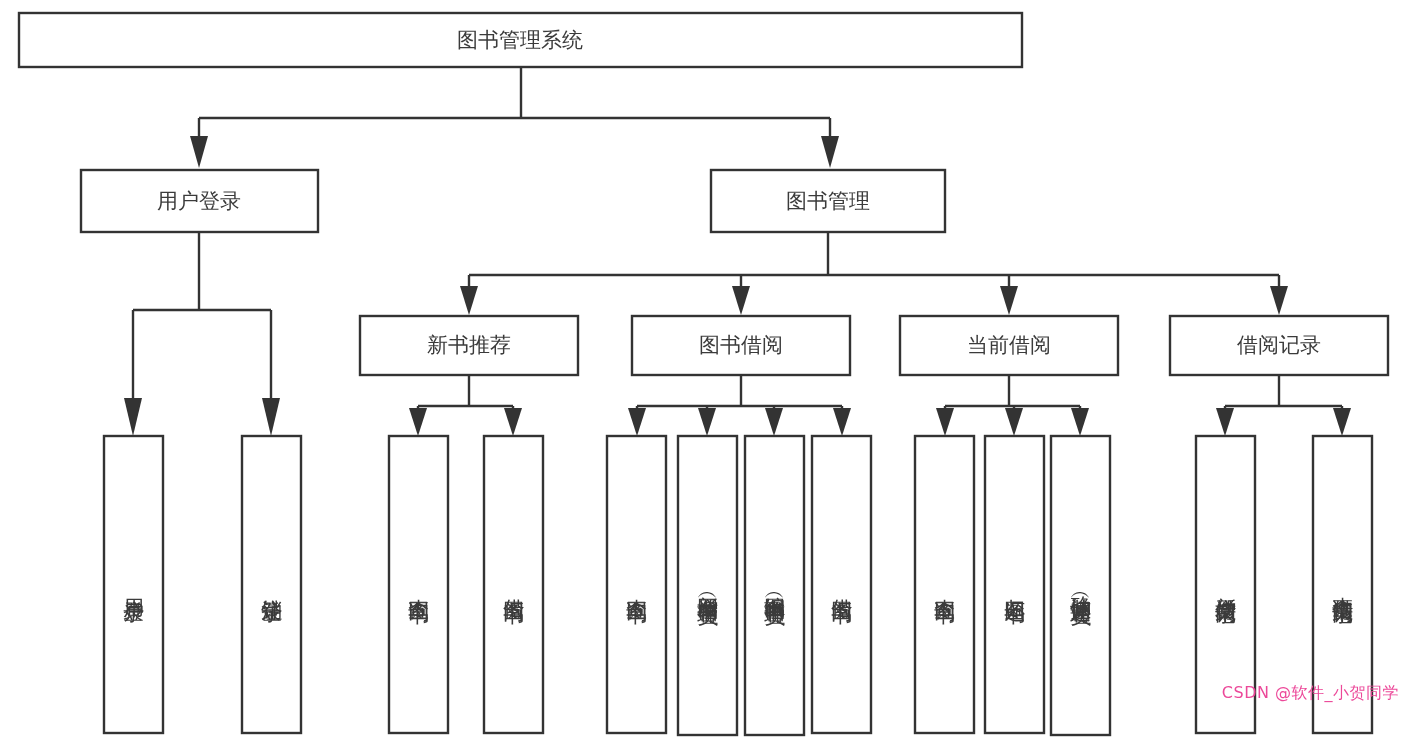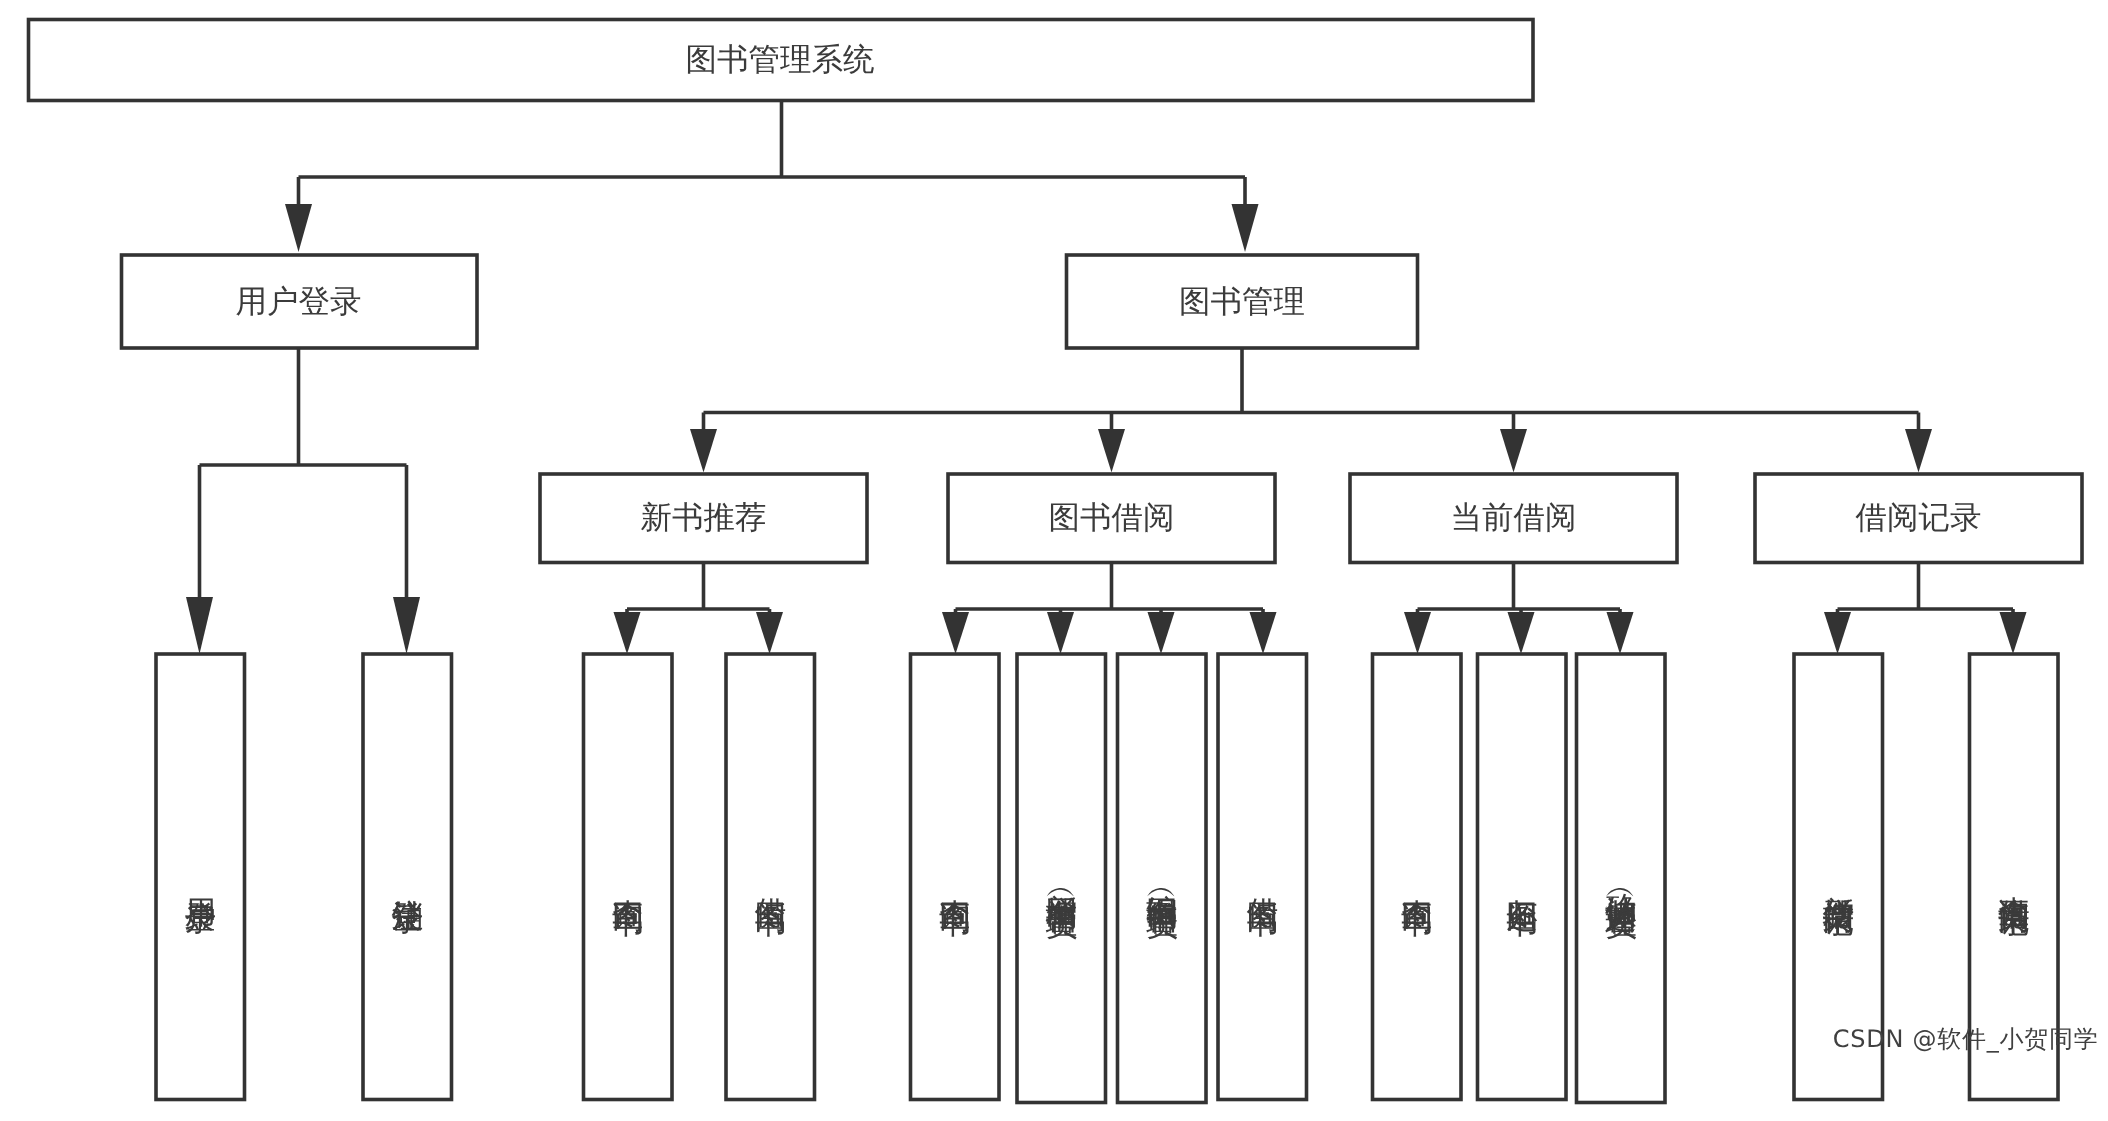--- a/index.html
+++ b/index.html
@@ -63,21 +63,21 @@
     justify-content: center;
     white-space: nowrap;
     pointer-events: none;
   }
   .watermark {
     position: absolute;
     right: 6px;
     bottom: 4px;
     font-family: "DejaVu Sans", "Liberation Sans", sans-serif;
     font-size: 16px;
-    color: #404040;
+    color: #ec4899;
     letter-spacing: 0.5px;
     white-space: nowrap;
   }
 </style>
 </head>
 <body>
 
 <div id="diagram-root">
 
   <svg id="tree-svg" viewBox="0 0 1405 747">

